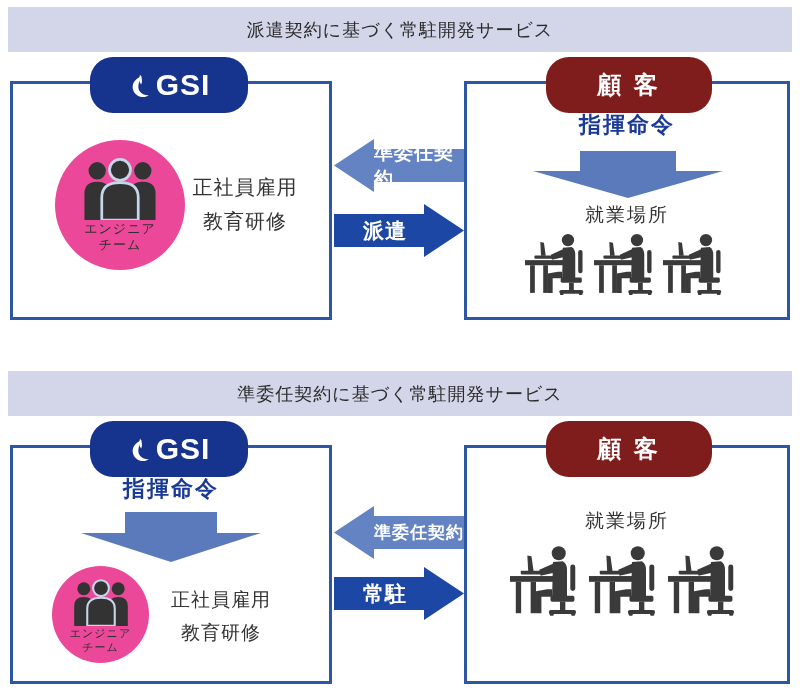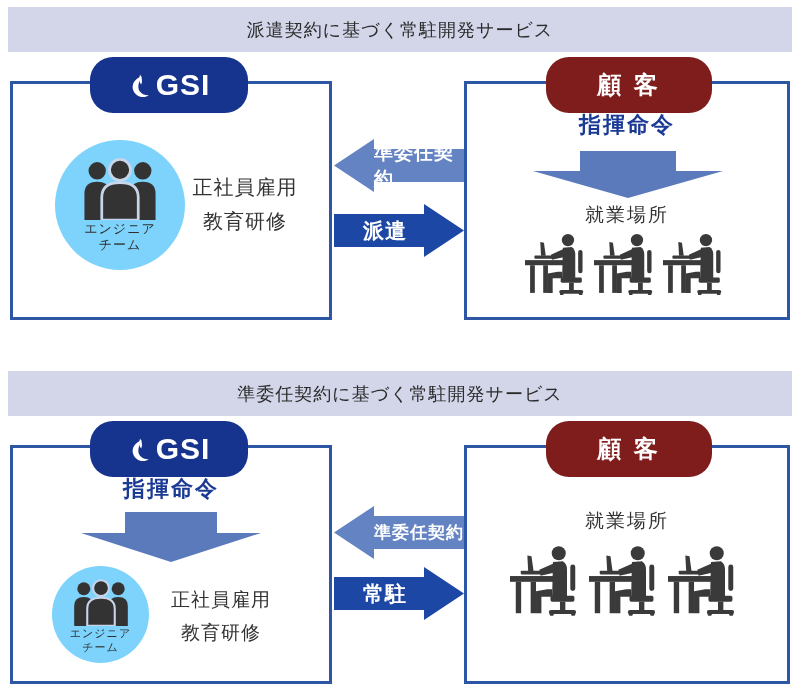--- a/index.html
+++ b/index.html
@@ -18,21 +18,21 @@
   }
   .frame-box.wide { width:326px; }
   .pill {
     position:absolute; height:56px; border-radius:23px; display:flex;
     align-items:center; justify-content:center; color:#ffffff; font-weight:bold; z-index:4;
   }
   .pill.gsi { background:#16338e; width:158px; font-size:30px; letter-spacing:1px; gap:3px; }
   .pill.customer { background:#7f1d1d; width:166px; font-size:24px; letter-spacing:3px; }
   .gsi-logo-svg { width:25px; height:27px; margin-top:2px; }
   .eng-circle {
-    position:absolute; border-radius:50%; background:#7dd3fc; z-index:2;
+    position:absolute; border-radius:50%; background:#ec4899; z-index:2;
     display:flex; flex-direction:column; align-items:center;
   }
   .eng-circle .team-svg { display:block; }
   .eng-circle .team-label {
     text-align:center; color:#2e2e2e; line-height:1.25; letter-spacing:1px;
   }
   .emp-text {
     position:absolute; text-align:center; color:#333333; z-index:2;
     font-size:20px; letter-spacing:1px; line-height:34px;
   }

